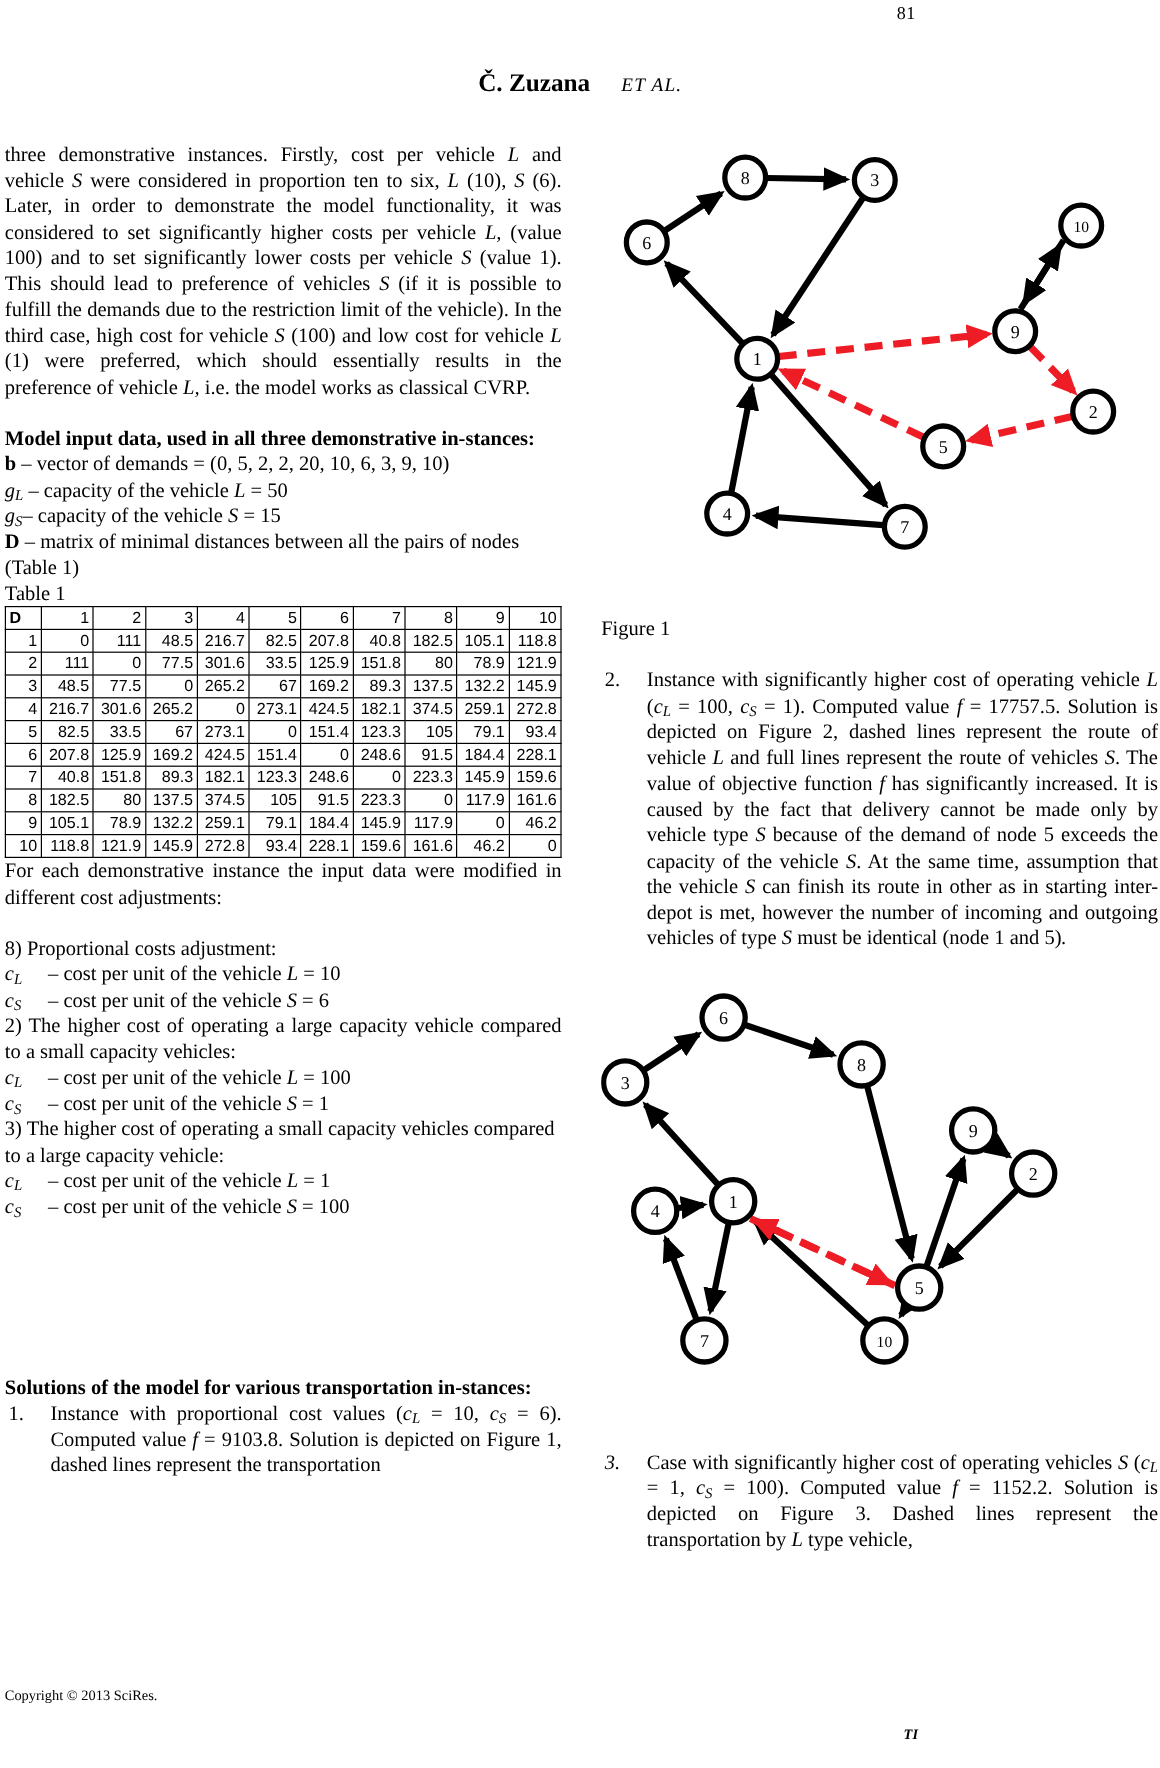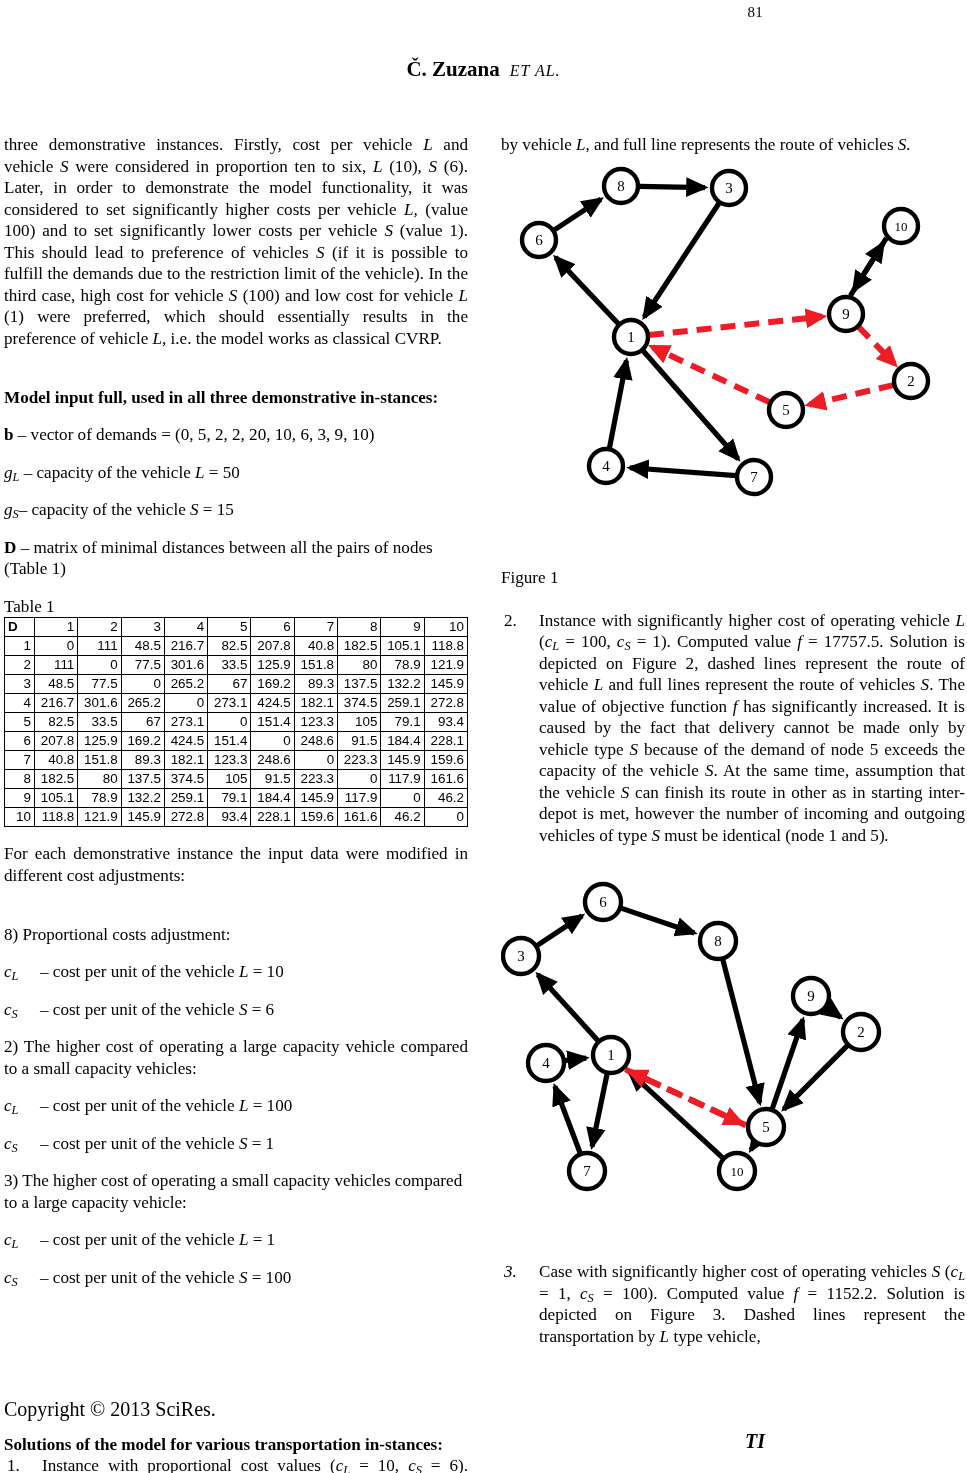--- a/index.html
+++ b/index.html
@@ -36,37 +36,37 @@
     text-align: center;
     font-size: 21px;
     font-weight: bold;
     white-space: nowrap;
   }
   .runhead .etal {
     font-weight: normal;
     font-style: italic;
     font-size: 16px;
     letter-spacing: 1px;
-    padding-left: 10px;
+    padding-left: 26px;
   }
 
   
   .col {
     position: absolute;
     top: 118px;
     width: 464px;
     font-size: 17.1px;
     line-height: 21.5px;
     text-align: justify;
     text-justify: inter-word;
   }
   .col.left  { left: 4px; }
   .col.right { left: 501px; top: 118px; }
 
-  p { margin: 16px 0 0 0; }
+  p { margin: 0 0 0 0; }
   .gap { height: 21.5px; }
   i, em { font-style: italic; }
   b, strong { font-weight: bold; }
   sub {
     font-size: 0.72em;
     font-style: italic;
     vertical-align: -0.25em;
     line-height: 0;
   }
   .noj { text-align: left; }
@@ -118,21 +118,21 @@
 
   
   .figwrap { position: relative; }
 
   
   .footer {
     position: absolute;
     left: 4px;
     right: 8px;
     bottom: 20px;
-    font-size: 20px;
+    font-size: 12px;
     font-family: "Liberation Serif", "DejaVu Serif", serif;
   }
   .footer .cp { float: left; }
   .footer .jr { float: right; font-weight: bold; font-style: italic; margin-top: 32px; }
   .footer:after { content:""; display:block; clear:both; }
 
   svg { display: block; }
   .nodeText {
     font-family: "Liberation Serif", "DejaVu Serif", serif;
     font-size: 15px;
@@ -156,21 +156,21 @@
   <div class="runhead">
     <span>Č. Zuzana</span><span class="etal">ET   AL.</span>
   </div>
 
   <div class="col left">
 
     <p>three demonstrative instances. Firstly, cost per vehicle <i>L</i> and vehicle <i>S</i> were considered in proportion ten to six, <i>L</i> (10), <i>S</i> (6). Later, in order to demonstrate the model functionality, it was considered to set significantly higher costs per vehicle <i>L,</i> (value 100) and to set significantly lower costs per vehicle <i>S</i> (value 1). This should lead to preference of vehicles <i>S</i> (if it is possible to fulfill the demands due to the restriction limit of the vehicle). In the third case, high cost for vehicle <i>S</i> (100) and low cost for vehicle <i>L</i> (1) were preferred, which should essentially results in the preference of vehicle <i>L,</i> i.e. the model works as classical CVRP.</p>
 
     <div class="gap"></div>
 
-    <p class="noj"><b>Model input full, used in all three demonstrative in-stances:</b></p>
+    <p class="noj"><b>Model input data, used in all three demonstrative in-stances:</b></p>
 
     <p class="noj"><b>b</b> – vector of demands = (0, 5, 2, 2, 20, 10, 6, 3, 9, 10)</p>
     <p class="noj"><i>g</i><sub>L</sub> – capacity of the vehicle <i>L</i> = 50</p>
     <p class="noj"><i>g</i><sub>S</sub>– capacity of the vehicle <i>S</i> = 15</p>
     <p class="noj"><b>D</b> – matrix of minimal distances between all the pairs of nodes (Table 1)</p>
     <p class="noj">Table 1</p>
 
     <table class="dmat">
       <colgroup>
           <col class="c0">
@@ -359,21 +359,20 @@
 
     <div class="numitem">
       <span class="num">1.</span>
       <span>Instance with proportional cost values (<i>c</i><sub>L</sub> = 10, <i>c</i><sub>S</sub> = 6). Computed value <i>f</i> = 9103.8. Solution is depicted on Figure 1, dashed lines represent the transportation</span>
     </div>
 
   </div>
 
   <div class="col right">
 
-    <p>by vehicle <i>L</i>, and full line represents the route of vehicles <i>S.</i></p>
 
     <div class="figwrap" style="height:395px;">
       <svg width="464" height="380" viewBox="0 0 464 380">
         <defs>
           <marker id="ahB1" viewBox="0 0 10 10" refX="8.4" refY="5" markerWidth="4.3" markerHeight="4.3" orient="auto-start-reverse">
             <path d="M 0 0.6 L 10 5 L 0 9.4 z" fill="#000"></path>
           </marker>
           <marker id="ahR1" viewBox="0 0 10 10" refX="7.6" refY="5" markerWidth="3.6" markerHeight="3.6" orient="auto-start-reverse">
             <path d="M 0 0.4 L 10 5 L 0 9.6 z" fill="#ee1c25"></path>
           </marker>

